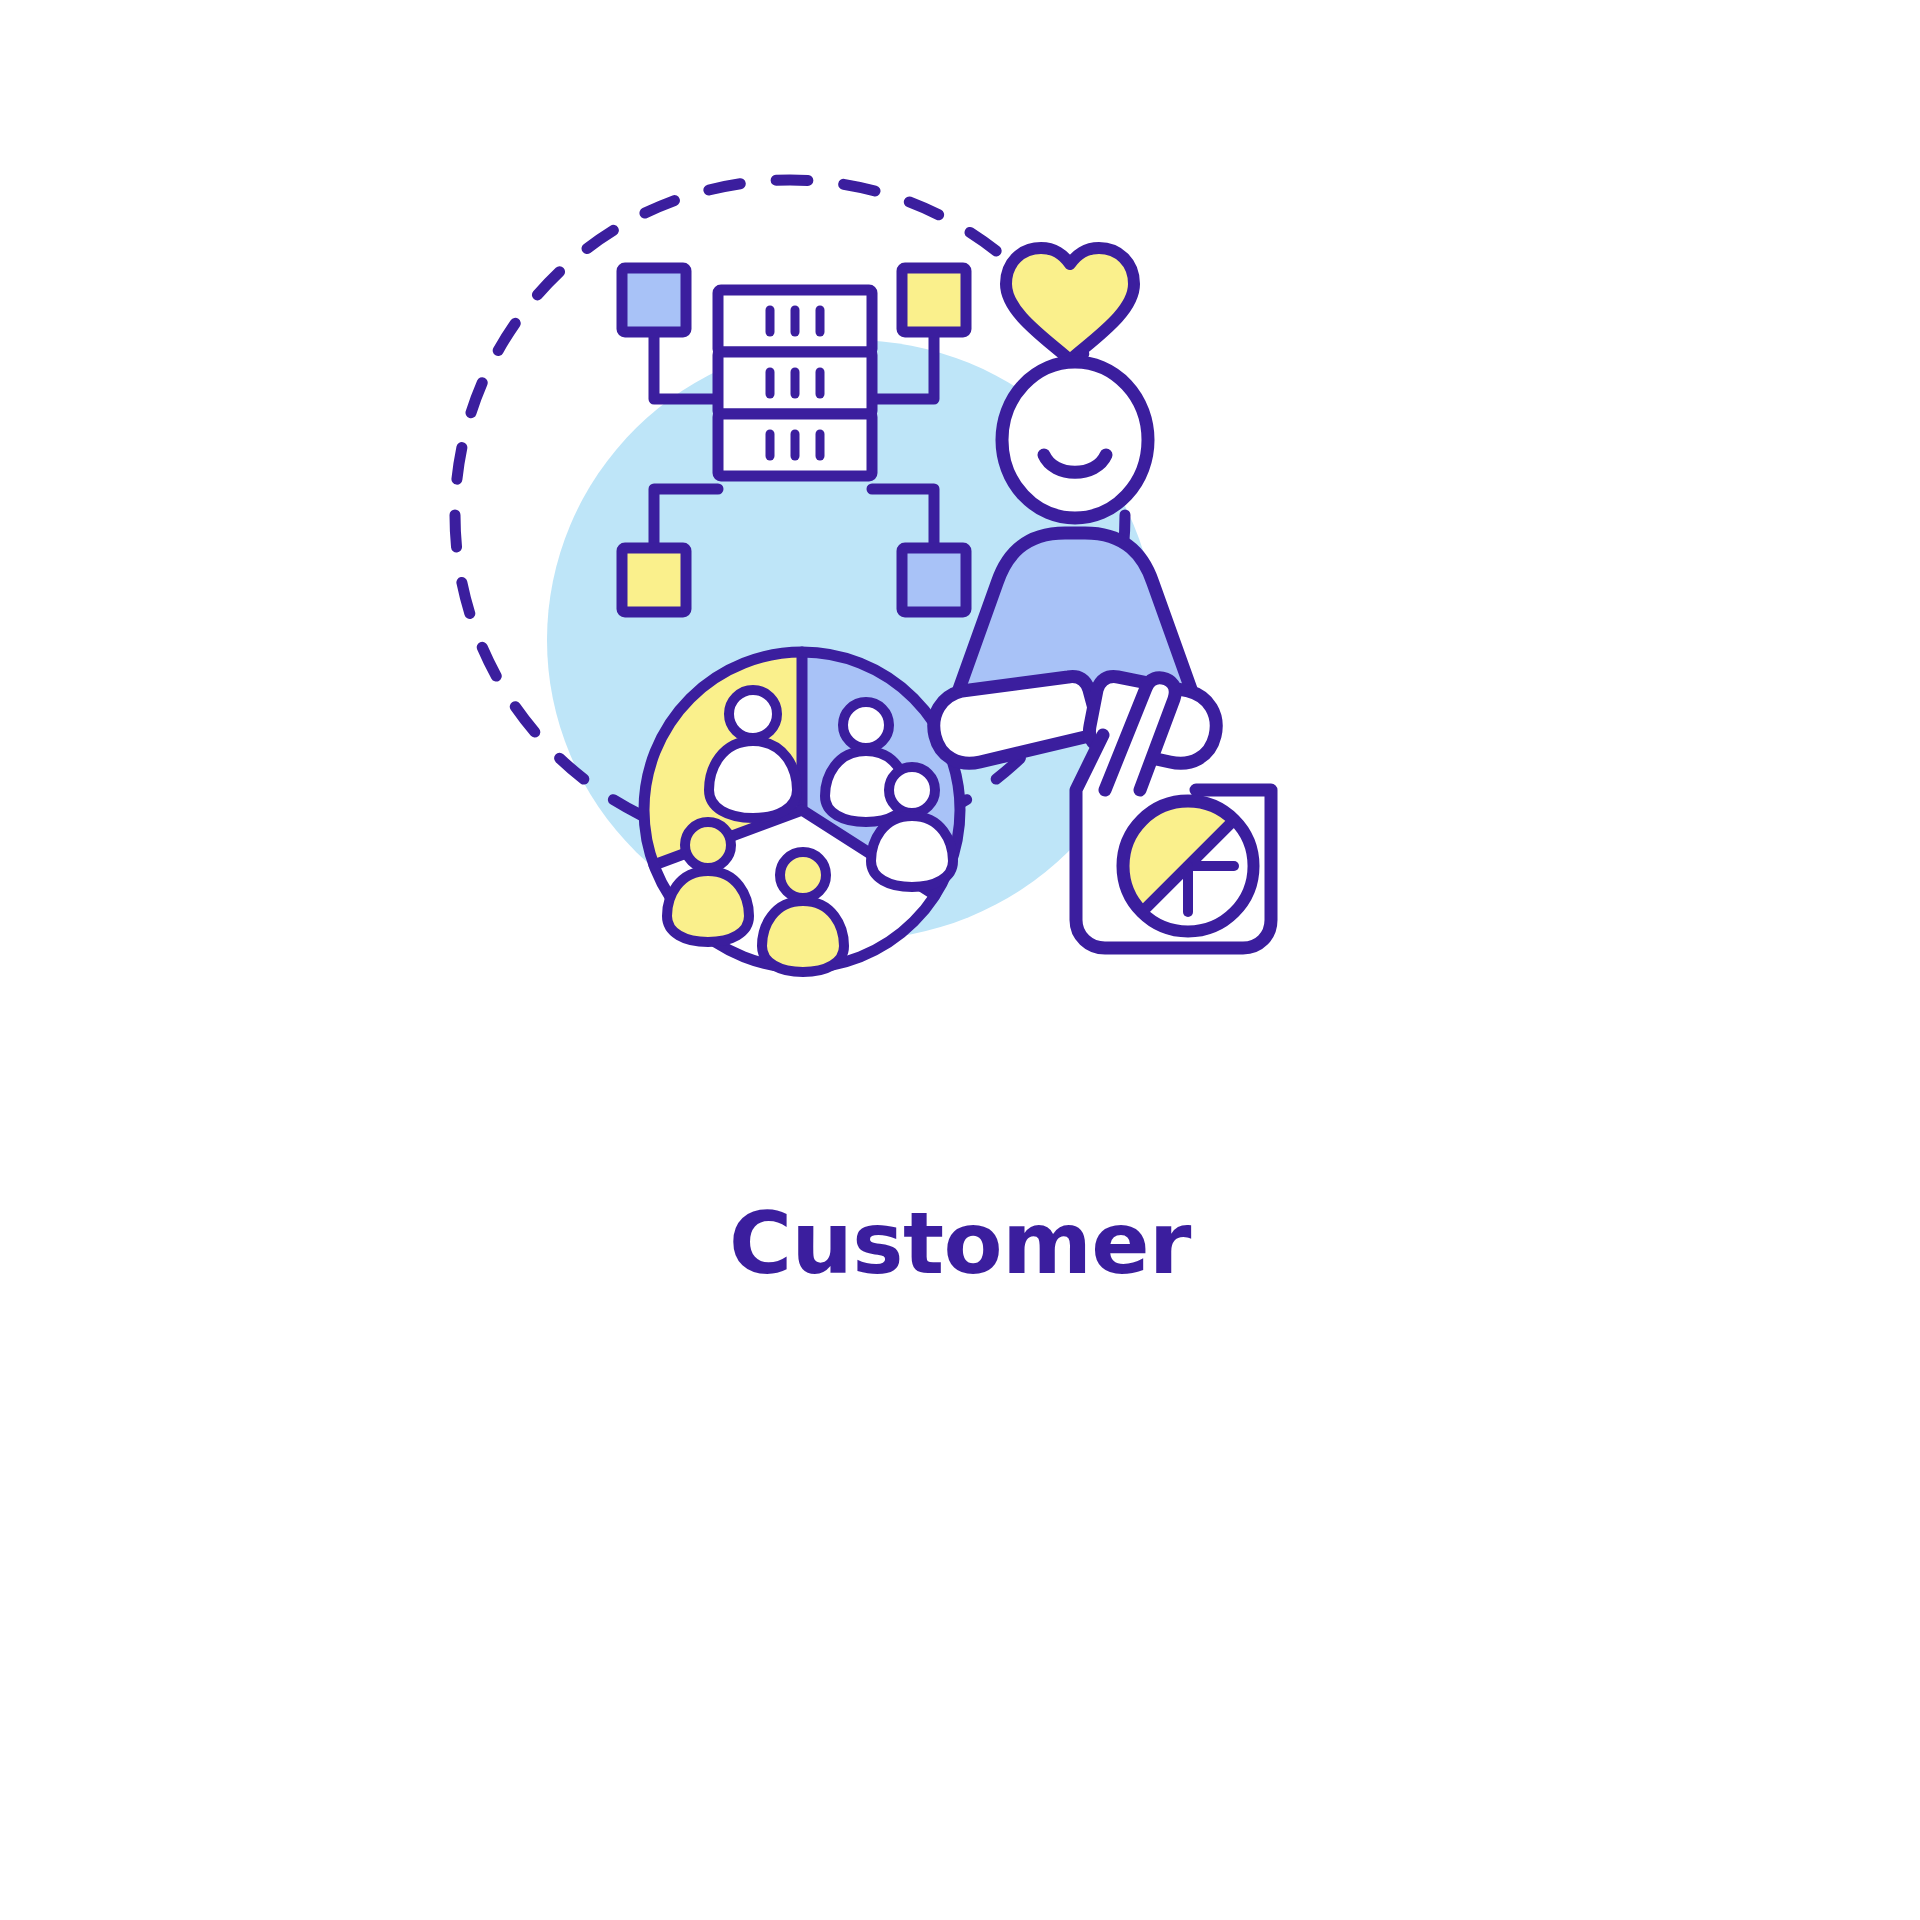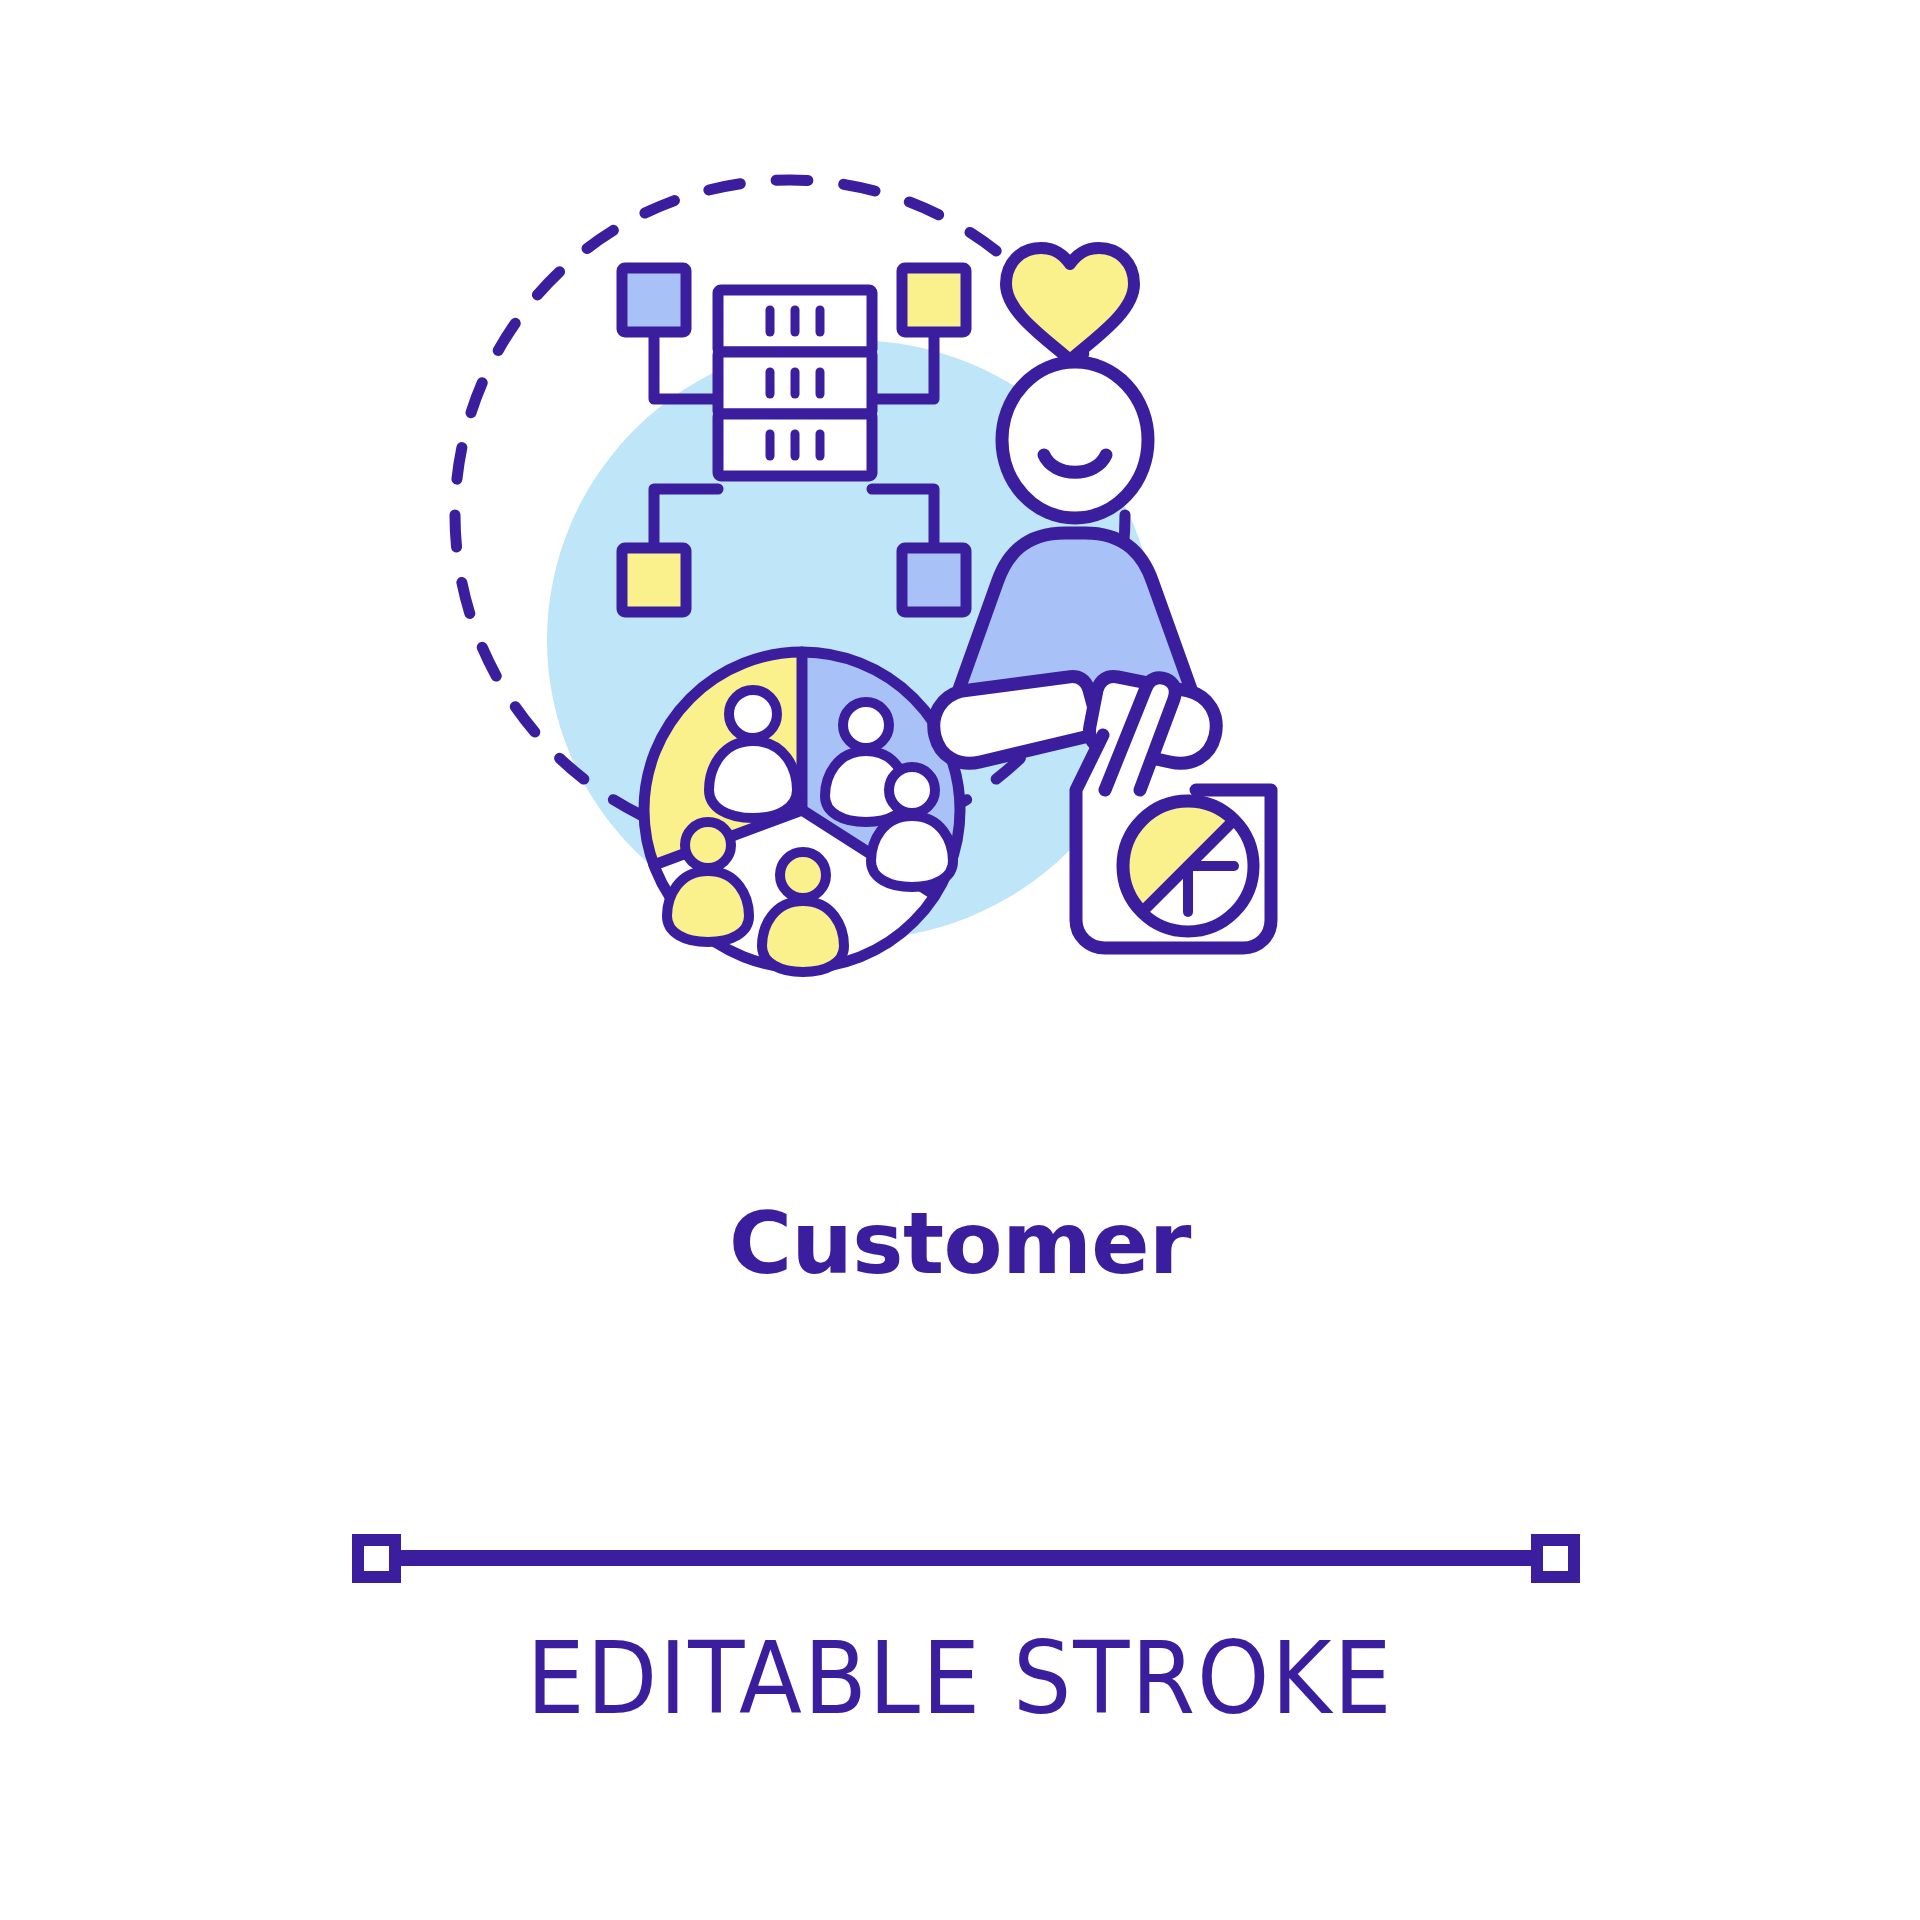--- a/index.html
+++ b/index.html
@@ -192,24 +192,14 @@
         <line x1="1188" y1="866" x2="1234" y2="866"></line>
         <line x1="1188" y1="866" x2="1188" y2="912"></line>
       </g>
     </g>
   </svg>
 
   <div class="title-block">
     <div class="title-line">Customer</div>
   </div>
 
-  <div class="stroke-block">
-    <div class="stroke-bar-wrap">
-      <svg viewBox="0 0 1920 120" width="1920" height="120" xmlns="http://www.w3.org/2000/svg">
-        <line x1="376" y1="58" x2="1556" y2="58" stroke="#3B1E9E" stroke-width="16"></line>
-        <rect x="358" y="40" width="37" height="37" fill="#FFFFFF" stroke="#3B1E9E" stroke-width="12"></rect>
-        <rect x="1537" y="40" width="37" height="37" fill="#FFFFFF" stroke="#3B1E9E" stroke-width="12"></rect>
-      </svg>
-    </div>
-    <div class="stroke-label">EDITABLE STROKE</div>
-  </div>
 
 </div>
 
 </body></html>

